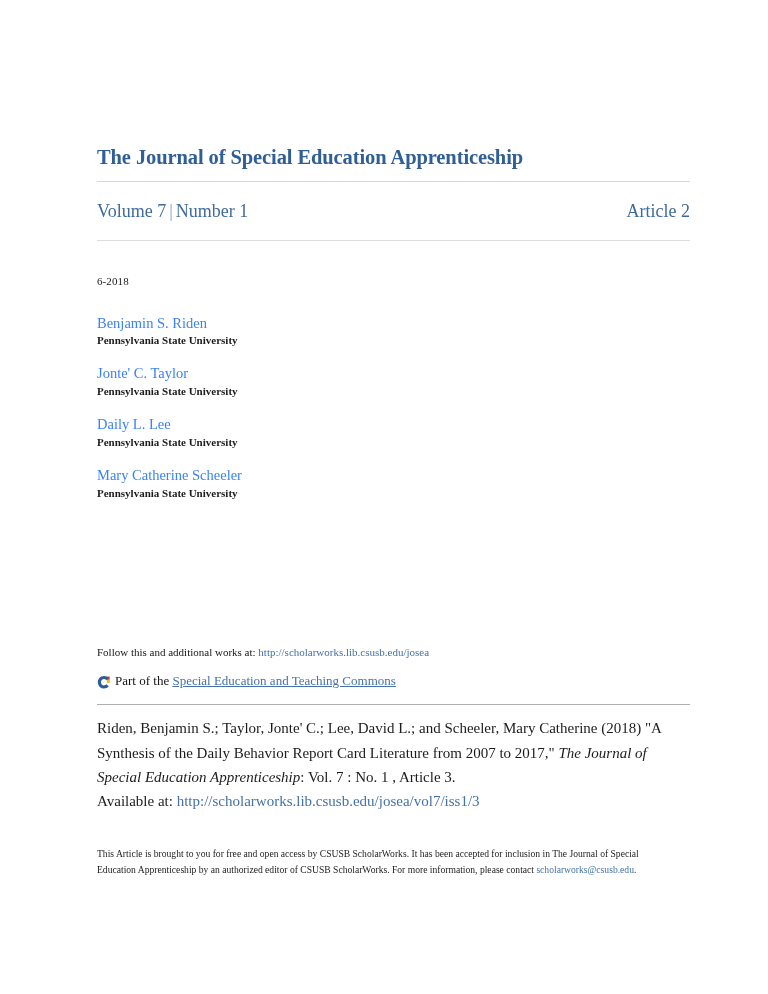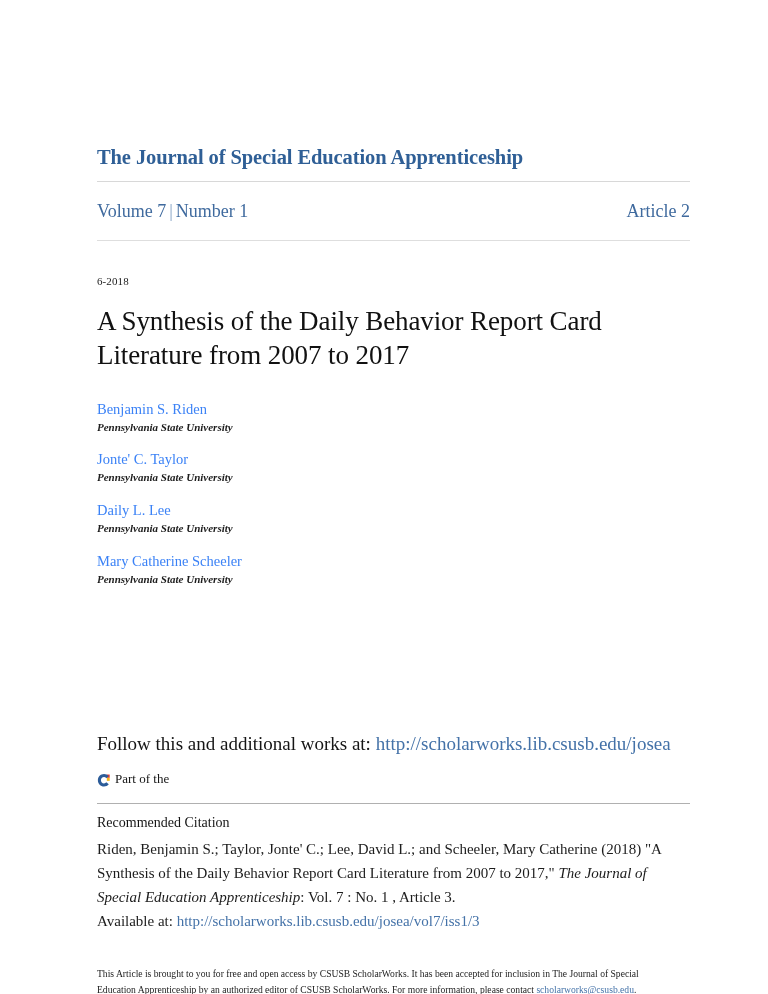--- a/index.html
+++ b/index.html
@@ -89,31 +89,30 @@
   .authors { margin-top: 27px; }
   .author { margin-bottom: 15px; }
   .author:last-child { margin-bottom: 0; }
   .author-name {
     font-size: 14.5px;
     color: #3b82f6;
     line-height: 1.3;
   }
   .author-affil {
     font-size: 11px;
-    font-style: italic;
     font-weight: bold;
     color: #1c1c1c;
     line-height: 1.45;
     margin-top: 1px;
   }
 
   
   .follow-block { margin-top: 142px; }
   .follow-line {
-    font-size: 19px;
+    font-size: 11px;
     color: #151515;
     line-height: 1.5;
   }
   .link {
     color: #4472a8;
     text-decoration: none;
   }
   .link-underline {
     color: #4472a8;
     text-decoration: underline;
@@ -179,21 +178,20 @@
       <div class="volume-left">
         <span>Volume 7</span><span class="volume-sep">|</span><span>Number 1</span>
       </div>
       <div class="volume-right">Article 2</div>
     </div>
 
     <hr class="rule thin">
 
     <div class="pub-date">6-2018</div>
 
-    <h1 class="article-title">A Synthesis of the Daily Behavior Report Card Literature from 2007 to 2017</h1>
 
     <div class="authors">
       <div class="author">
         <div class="author-name">Benjamin S. Riden</div>
         <div class="author-affil">Pennsylvania State University</div>
       </div>
       <div class="author">
         <div class="author-name">Jonte' C. Taylor</div>
         <div class="author-affil">Pennsylvania State University</div>
       </div>
@@ -214,27 +212,26 @@
       </div>
       <div class="partof-line">
         <span class="dc-logo">
           <svg viewBox="0 0 32 32" width="14" height="14" aria-hidden="true">
             <path d="M22.5 3.5 L29 3.5 L29 11 L22.5 11 Z" fill="#e03a2f"></path>
             <path d="M22.5 11 L29 11 L29 18 L22.5 18 Z" fill="#f5b81b"></path>
             <path d="M16 2 C8 2 2 8.3 2 16.5 C2 24.7 8 31 16 31 C20.4 31 24.3 29 26.9 25.9 L21.3 21.1 C19.9 22.8 18.1 23.8 16 23.8 C11.9 23.8 9 20.6 9 16.5 C9 12.4 11.9 9.2 16 9.2 C18.1 9.2 19.9 10.2 21.3 11.9 L26.9 7.1 C24.3 4 20.4 2 16 2 Z" fill="#2c5c99"></path>
             <circle cx="16" cy="16.5" r="4.3" fill="#ffffff"></circle>
           </svg>
         </span>
-        <span>Part of the</span>&nbsp;
+        <span>Part of the</span>&nbsp;<a class="link-underline" href="#">Special Education and Teaching Commons</a>
       </div>
     </div>
 
     <div class="citation-block">
       <div class="citation-rule"></div>
-      <div class="citation-heading">Recommended Citation</div>
       <div class="citation-body">
         <span>Riden, Benjamin S.; Taylor, Jonte' C.; Lee, David L.; and Scheeler, Mary Catherine (2018) "A Synthesis of the Daily Behavior Report Card Literature from 2007 to 2017,"</span>
         <em>The Journal of Special Education Apprenticeship</em><span>: Vol. 7 : No. 1 , Article 3.</span>
         <div class="citation-avail">
           <span>Available at:</span>
           <a class="link" href="#">http://scholarworks.lib.csusb.edu/josea/vol7/iss1/3</a>
         </div>
       </div>
     </div>
 

